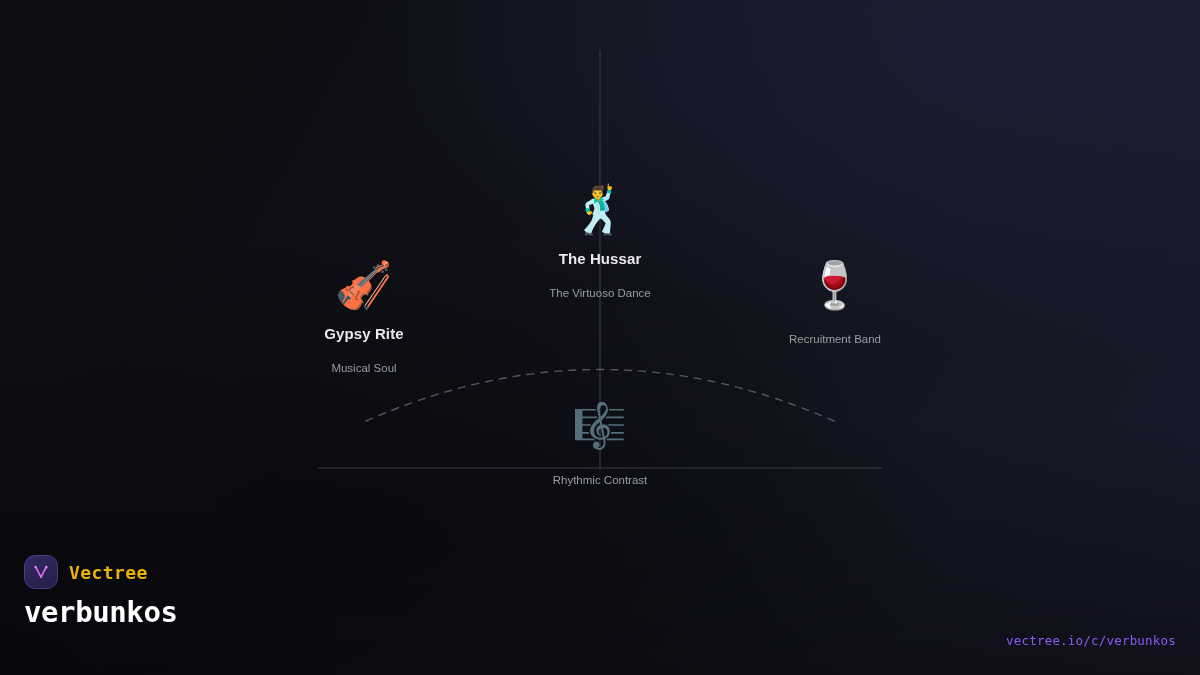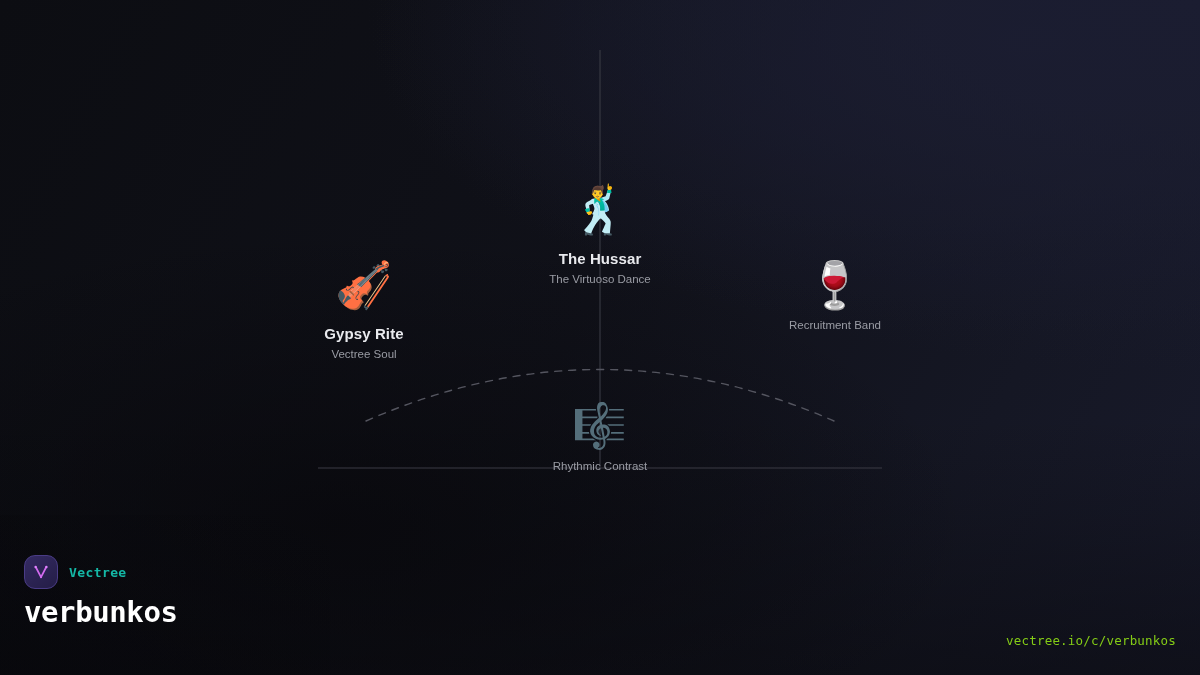--- a/index.html
+++ b/index.html
@@ -58,57 +58,57 @@
   .node-title {
     font-size:15px;
     font-weight:bold;
     color:#e9eaee;
     letter-spacing:0.1px;
     margin-top:12px;
   }
   .node-sub {
     font-size:11.5px;
     color:#9a9ca4;
-    margin-top:6px;
+    margin-top:20px;
   }
 
   
   #footer { position:absolute; left:0; bottom:0; width:1200px; height:120px; }
 
   #brand-row {
     position:absolute; left:24px; top:0;
     display:flex; align-items:center; gap:11px;
   }
   #brand-logo {
     width:34px; height:34px;
     border-radius:11px;
     background:linear-gradient(145deg, #342a63 0%, #2b2352 55%, #241d47 100%);
     border:1px solid #4a3c86;
     display:flex; align-items:center; justify-content:center;
   }
   #brand-name {
     font-family:"DejaVu Sans Mono", monospace;
-    font-size:13px;
+    font-size:18px;
     font-weight:bold;
-    color:#14b8a6;
+    color:#eab308;
     letter-spacing:0.4px;
   }
   #collection-title {
     position:absolute; left:24px; top:40px;
     font-family:"DejaVu Sans Mono", monospace;
     font-size:29px;
     font-weight:bold;
     color:#ffffff;
     letter-spacing:-0.4px;
   }
   #footer-url {
     position:absolute; right:24px; bottom:27px;
     font-family:"DejaVu Sans Mono", monospace;
     font-size:12.5px;
-    color:#84cc16;
+    color:#8b5cf6;
     letter-spacing:0.2px;
   }
 </style>
 </head>
 <body>
 
 <div id="bg-base"></div>
 <div id="bg-vignette"></div>
 <div id="bg-panel"></div>
 
@@ -122,21 +122,21 @@
 
   <div class="node" style="left:600px; top:182px;">
     <div class="node-emoji">🕺</div>
     <div class="node-title">The Hussar</div>
     <div class="node-sub">The Virtuoso Dance</div>
   </div>
 
   <div class="node" style="left:364px; top:257px;">
     <div class="node-emoji">🎻</div>
     <div class="node-title">Gypsy Rite</div>
-    <div class="node-sub">Vectree Soul</div>
+    <div class="node-sub">Musical Soul</div>
   </div>
 
   <div class="node" style="left:835px; top:257px;">
     <div class="node-emoji">🍷</div>
     <div class="node-sub">Recruitment Band</div>
   </div>
 
   <div class="node" style="left:600px; top:398px;">
     <div class="node-emoji glyph-muted">🎼</div>
     <div class="node-sub">Rhythmic Contrast</div>

